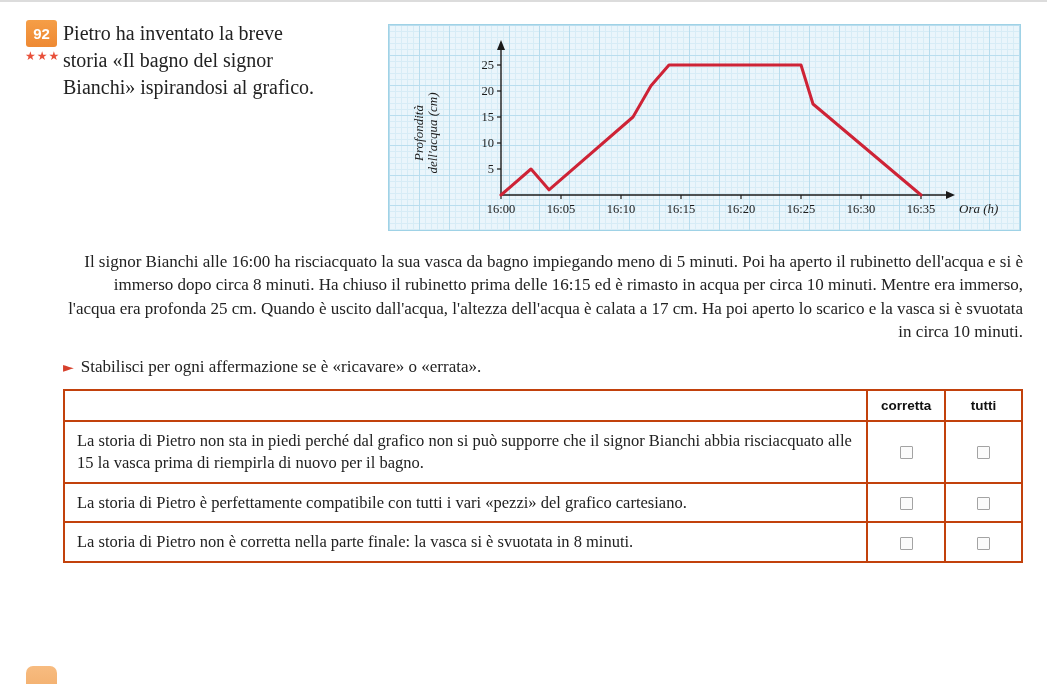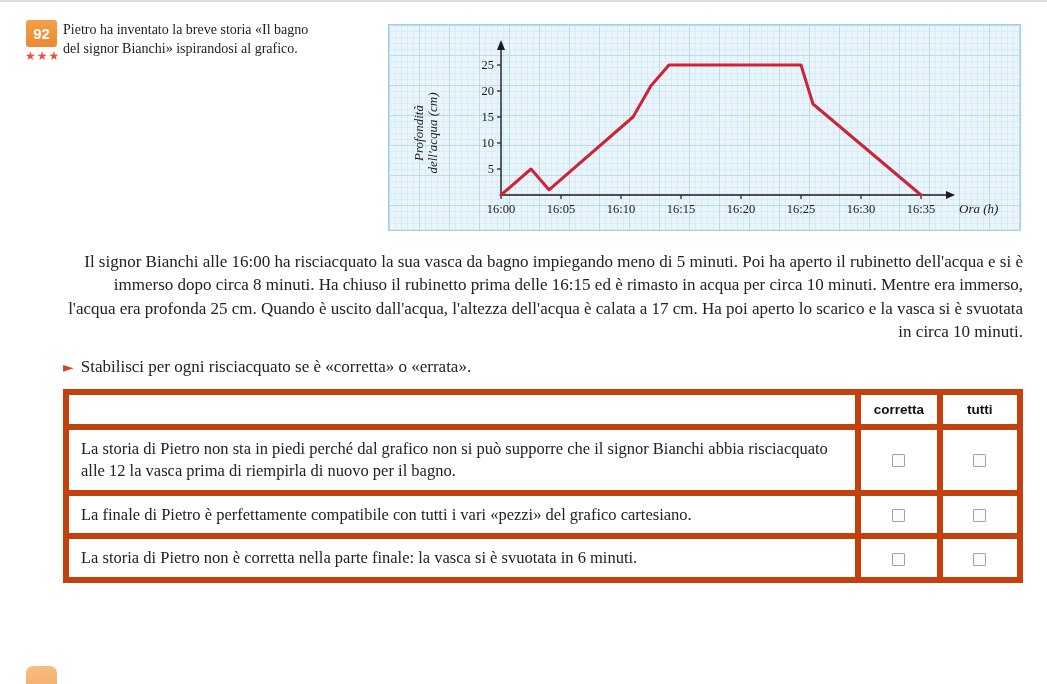--- a/index.html
+++ b/index.html
@@ -25,21 +25,21 @@
     font-family:"Liberation Sans", sans-serif;
     font-weight:bold;font-size:15px;color:#ffffff;
   }
   .stars{
     position:absolute;left:25px;top:49px;
     color:#e8503a;font-size:12px;letter-spacing:1px;
     font-family:"DejaVu Sans", sans-serif;
   }
   .intro{
     position:absolute;left:63px;top:20px;width:258px;
-    font-size:14px;line-height:1.36;
+    font-size:20px;line-height:1.36;
   }
   
   .chart-wrap{
     position:absolute;left:388px;top:24px;
     width:633px;height:207px;
     background-color:#eaf5fb;
     background-image:
       linear-gradient(#b9ddee 1px, transparent 1px),
       linear-gradient(90deg,#b9ddee 1px, transparent 1px),
       linear-gradient(#d7ecf6 1px, transparent 1px),
@@ -64,21 +64,21 @@
     color:#d6402c;font-size:14px;margin-right:7px;
     font-family:"DejaVu Sans", sans-serif;
   }
   
   .qtable{
     position:absolute;left:63px;top:389px;width:960px;
     border-collapse:collapse;
     font-size:16.5px;
   }
   .qtable th,.qtable td{
-    border:6px solid #c2410c;
+    border:2px solid #c2410c;
   }
   .qtable th{
     font-family:"Liberation Sans", sans-serif;
     font-weight:bold;font-size:13.5px;color:#111;
     text-align:center;padding:7px 6px;
   }
   .qtable td.stmt{
     padding:8px 12px;line-height:1.32;
   }
   .qtable td.chk{
@@ -145,47 +145,47 @@
         <text x="105" y="44" text-anchor="end" class="tick">25</text>
         <text x="570" y="188" class="axis-label">Ora (h)</text>
         <text transform="translate(34 108) rotate(-90)" text-anchor="middle" class="axis-label"><tspan x="0" dy="0">Profondità</tspan><tspan x="0" dy="14">dell'acqua (cm)</tspan></text>
         <polyline points="112,170 142,144 160,164.8 244,92 262,60.8 280,40 412,40 424,79 532,170" fill="none" stroke="#ce2336" stroke-width="3" stroke-linejoin="round" stroke-linecap="round"></polyline>
       </svg>
   </div>
 
   <div class="paragraph">Il signor Bianchi alle 16:00 ha risciacquato la sua vasca da bagno impiegando meno di 5 minuti. Poi ha aperto il rubinetto dell'acqua e si è immerso dopo circa 8 minuti. Ha chiuso il rubinetto prima delle 16:15 ed è rimasto in acqua per circa 10 minuti. Mentre era immerso, l'acqua era profonda 25 cm. Quando è uscito dall'acqua, l'altezza dell'acqua è calata a 17 cm. Ha poi aperto lo scarico e la vasca si è svuotata in circa 10 minuti.</div>
 
   <div class="prompt">
-    <span class="marker">►</span><span>Stabilisci per ogni risciacquato se è «corretta» o «errata».</span>
+    <span class="marker">►</span><span>Stabilisci per ogni affermazione se è «ricavare» o «errata».</span>
   </div>
 
   <table class="qtable">
     <colgroup>
         <col class="c-stat">
         <col class="c-corr">
         <col class="c-err">
       </colgroup>
     <tbody>
         <tr>
       <th></th>
       <th>corretta</th>
       <th>tutti</th>
     </tr>
     <tr>
-      <td class="stmt">La storia di Pietro non sta in piedi perché dal grafico non si può supporre che il signor Bianchi abbia risciacquato alle 12 la vasca prima di riempirla di nuovo per il bagno.</td>
+      <td class="stmt">La storia di Pietro non sta in piedi perché dal grafico non si può supporre che il signor Bianchi abbia risciacquato alle 15 la vasca prima di riempirla di nuovo per il bagno.</td>
       <td class="chk"><span class="checkbox"></span></td>
       <td class="chk"><span class="checkbox"></span></td>
     </tr>
     <tr>
-      <td class="stmt">La finale di Pietro è perfettamente compatibile con tutti i vari «pezzi» del grafico cartesiano.</td>
+      <td class="stmt">La storia di Pietro è perfettamente compatibile con tutti i vari «pezzi» del grafico cartesiano.</td>
       <td class="chk"><span class="checkbox"></span></td>
       <td class="chk"><span class="checkbox"></span></td>
     </tr>
     <tr>
-      <td class="stmt">La storia di Pietro non è corretta nella parte finale: la vasca si è svuotata in 6 minuti.</td>
+      <td class="stmt">La storia di Pietro non è corretta nella parte finale: la vasca si è svuotata in 8 minuti.</td>
       <td class="chk"><span class="checkbox"></span></td>
       <td class="chk"><span class="checkbox"></span></td>
     </tr>
   </tbody>
     </table>
 
   <div class="next-badge"></div>
 
 </div>
 

